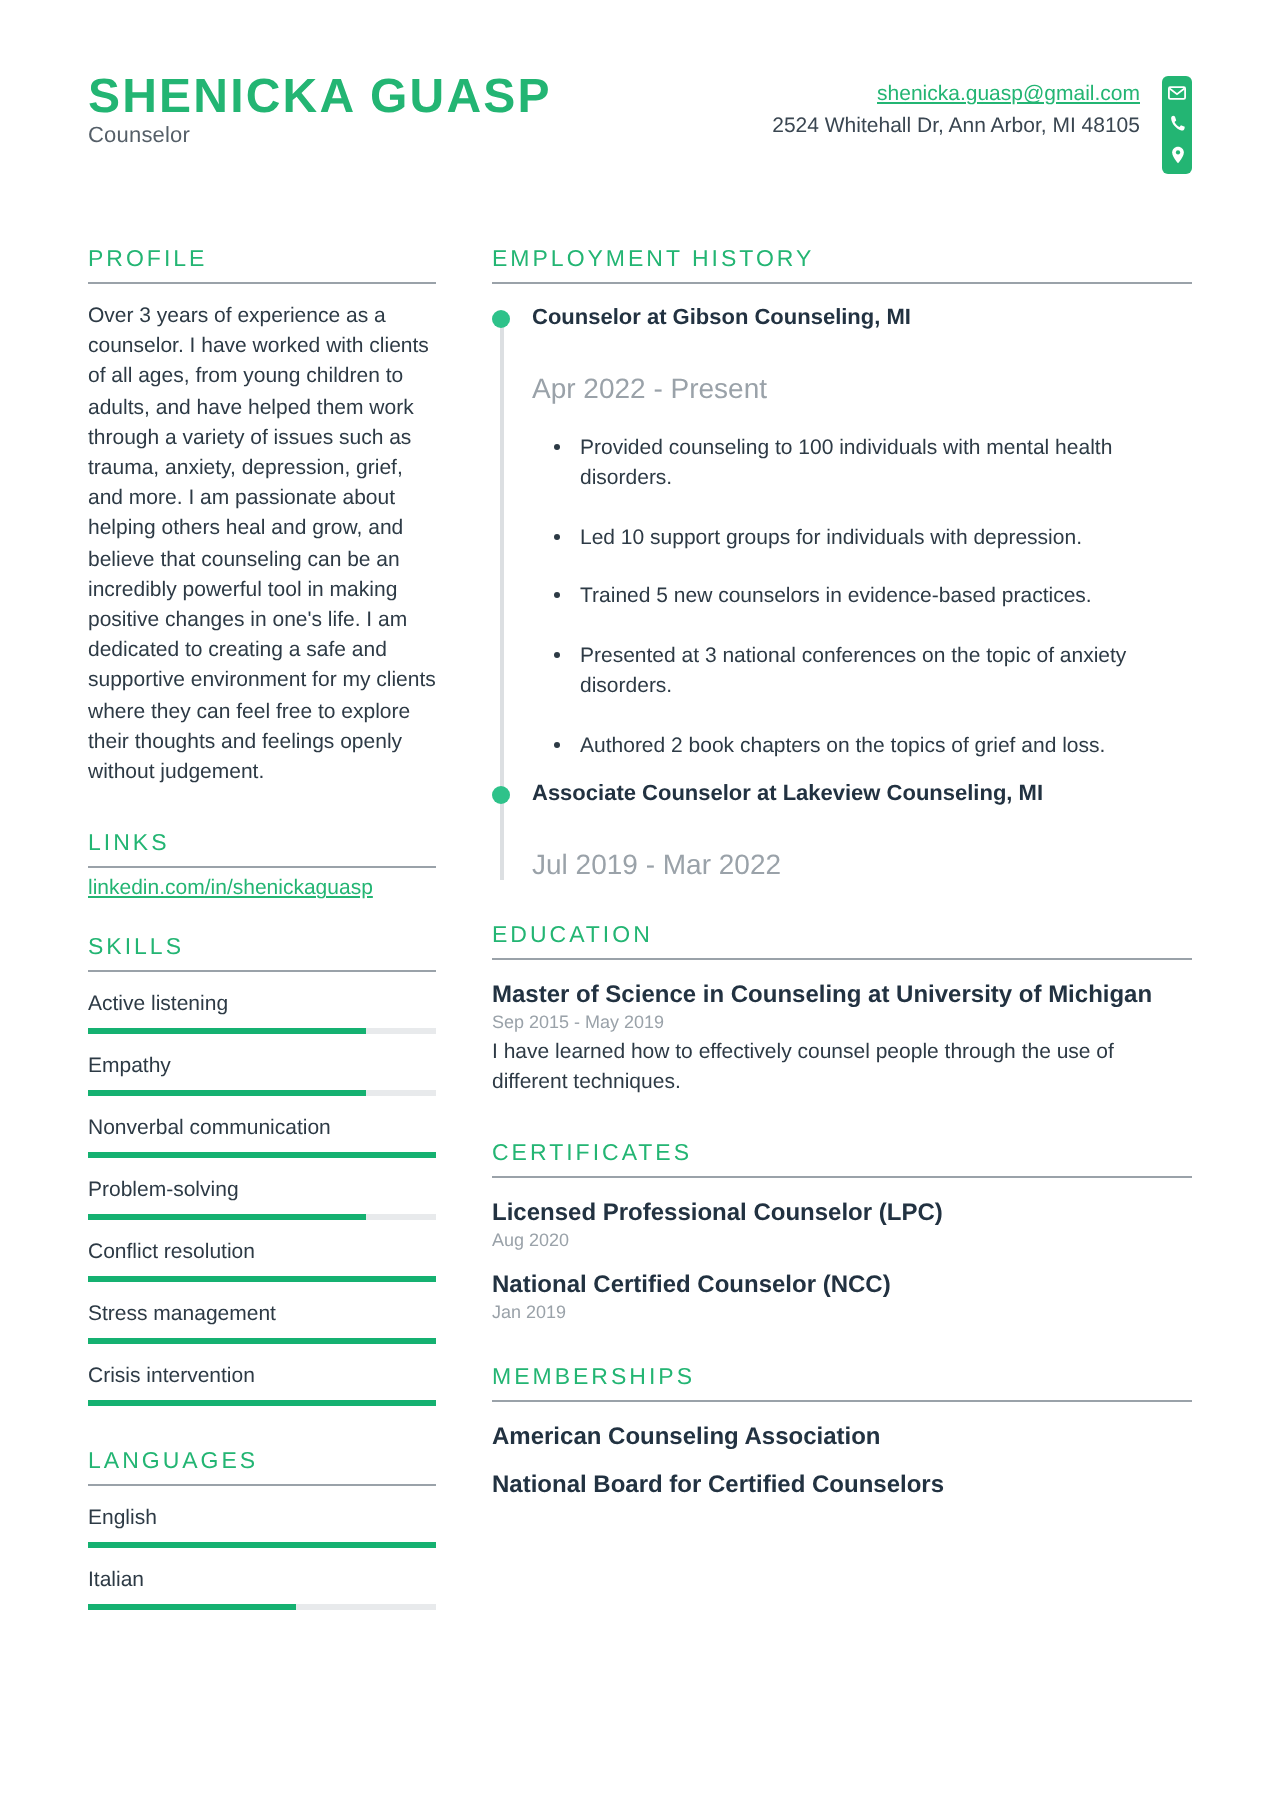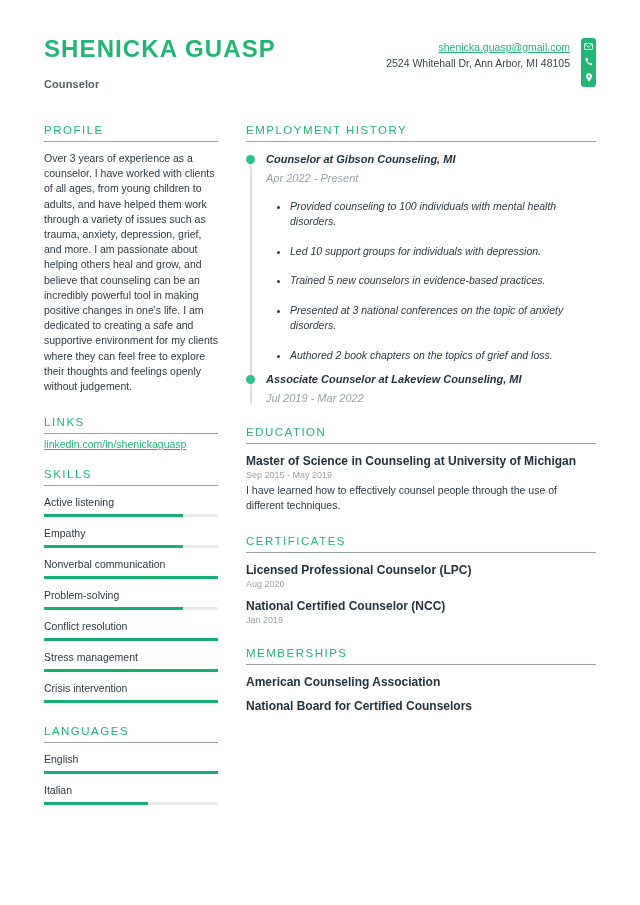--- a/index.html
+++ b/index.html
@@ -29,23 +29,22 @@
   .name {
     font-size: 24px;
     font-weight: bold;
     color: #23b573;
     letter-spacing: 1.1px;
     line-height: 1.08;
   }
   .job-title {
     font-size: 11px;
     color: #555f68;
-    margin-top: 16px;
+    margin-top: 0;
     letter-spacing: .1px;
-    font-weight: bold;
   }
 
   .contact {
     position: absolute;
     right: 26px; top: 4px;
     text-align: right;
     font-size: 10.5px;
     line-height: 15.5px;
     color: #3a4651;
   }
@@ -140,39 +139,39 @@
     margin-top: 10px;
     padding-left: 20px;
   }
   .timeline::before {
     content: "";
     position: absolute;
     left: 4px; top: 4px; bottom: 0;
     width: 1.5px;
     background: #dcdfe2;
   }
-  .job { position: relative; margin-bottom: 9px; font-style: italic; }
+  .job { position: relative; margin-bottom: 9px; }
   .job:last-child { margin-bottom: 0; }
   .job-dot {
     position: absolute;
     left: -20px; top: 3px;
     width: 9px; height: 9px;
     border-radius: 50%;
     background: #2ec28a;
   }
   .job-name {
     font-size: 11px;
     font-weight: bold;
     color: #223241;
     line-height: 14px;
   }
   .job-date {
-    font-size: 11px;
+    font-size: 14px;
     color: #9aa2a9;
-    margin-top: 6px;
+    margin-top: 20px;
   }
   .job-bullets {
     margin-top: 5px;
     padding-left: 24px;
   }
   .job-bullets li {
     font-size: 10.5px;
     line-height: 14.8px;
     color: #2d3a45;
     margin-bottom: 0px;

